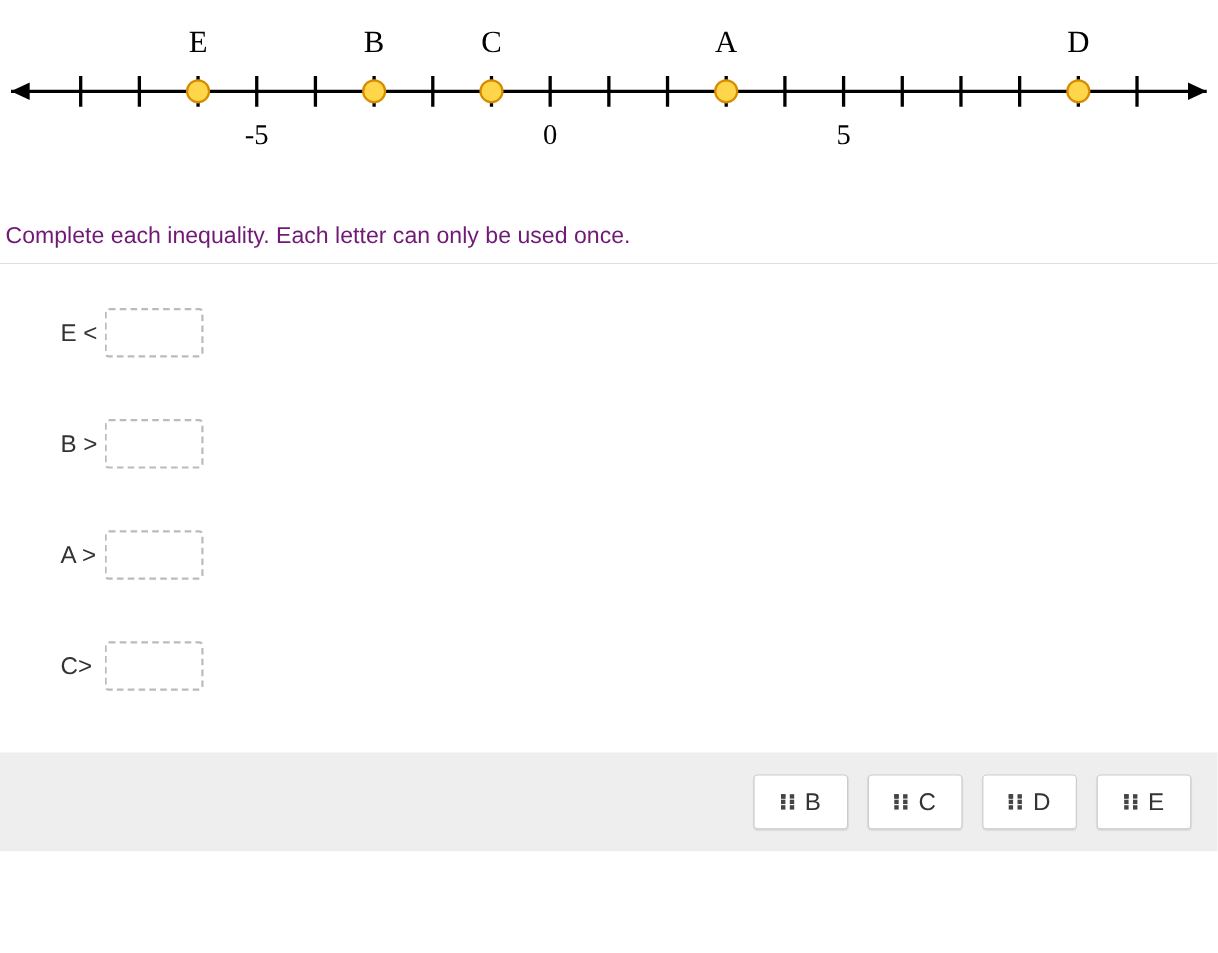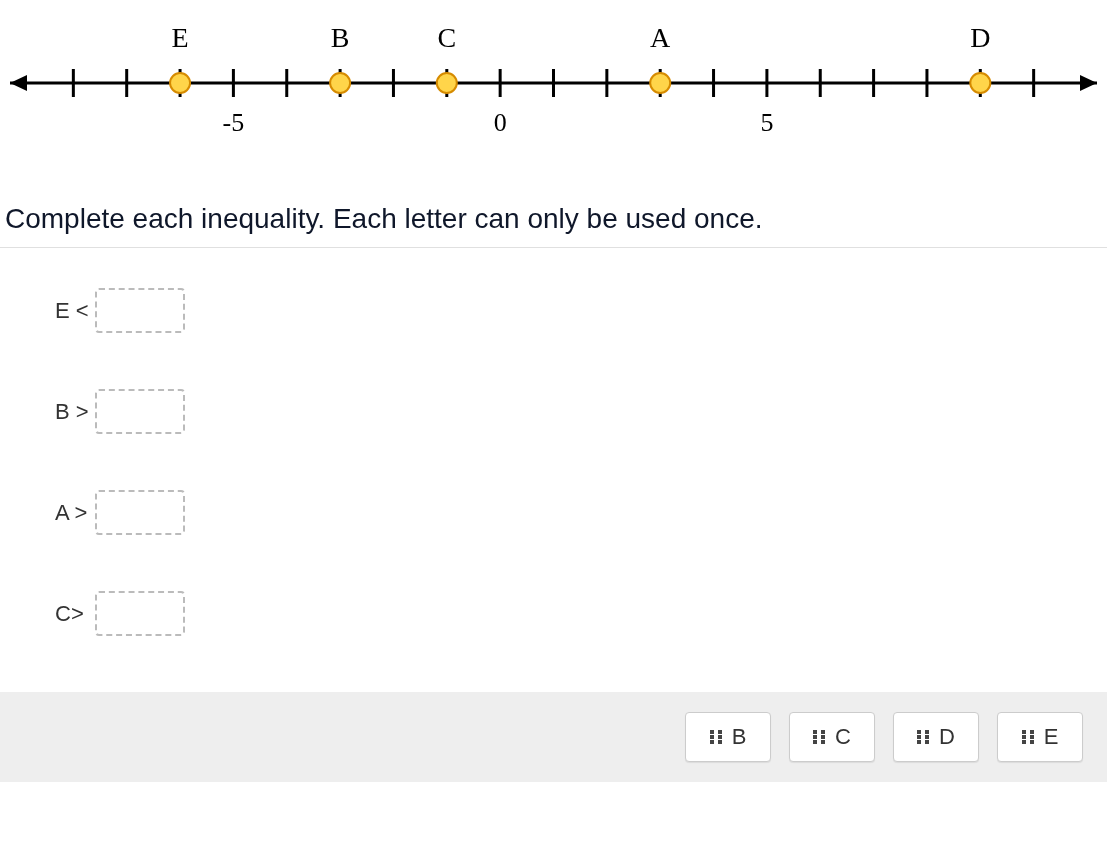--- a/index.html
+++ b/index.html
@@ -15,22 +15,22 @@
 
   
   .numberline-area {
     position: relative;
     height: 150px;
     width: 100%;
   }
   .nl-svg { position:absolute; top:0; left:0; }
 
   .instruction {
-    font-size: 28px;
-    color: #0f172a;
+    font-size: 21px;
+    color: #701a75;
     margin: 35px 0 12px 0;
   }
 
   .work-area {
     border-top: 1px solid #e0e0e0;
     padding: 40px 0 0 55px;
   }
 
   .row {
     display: flex;

